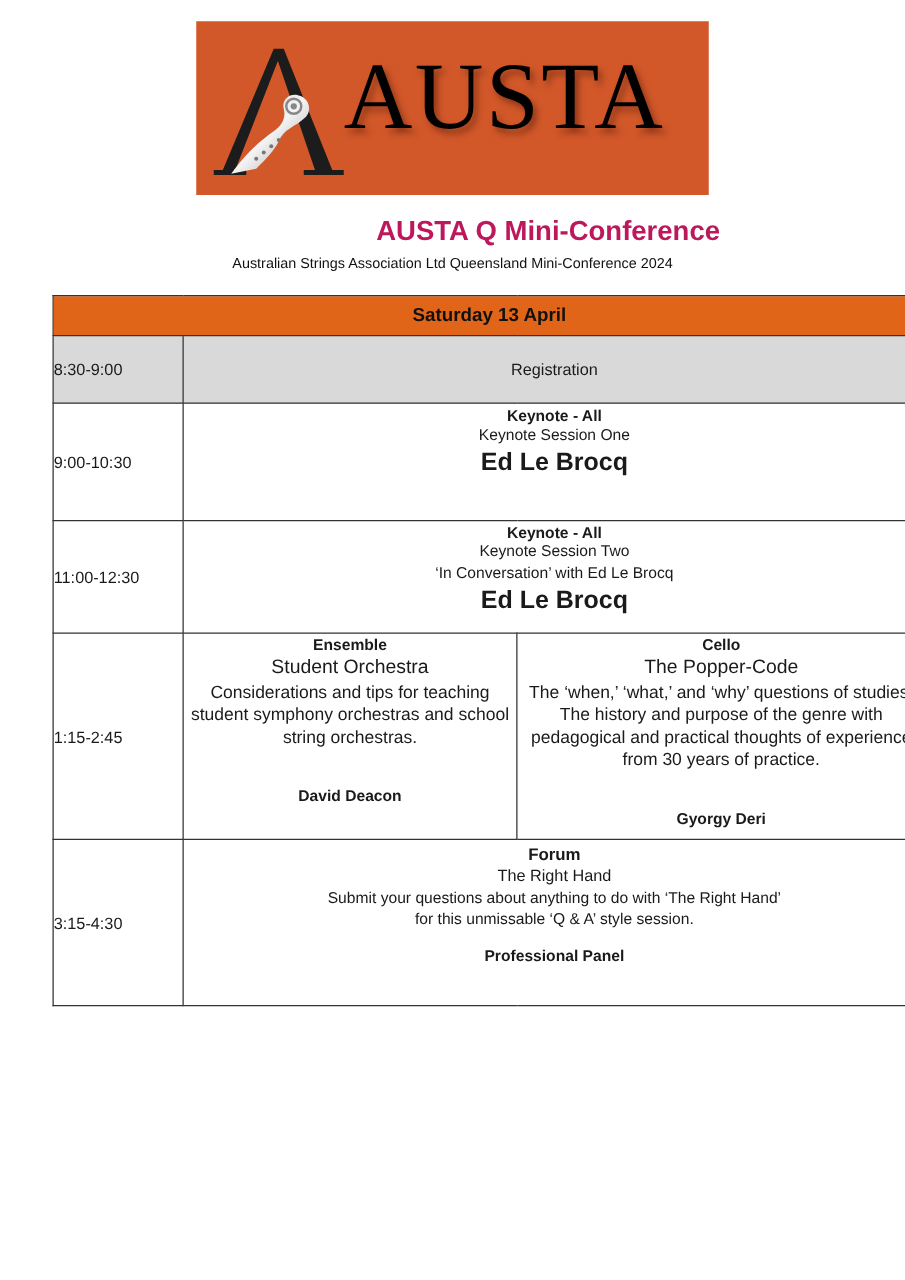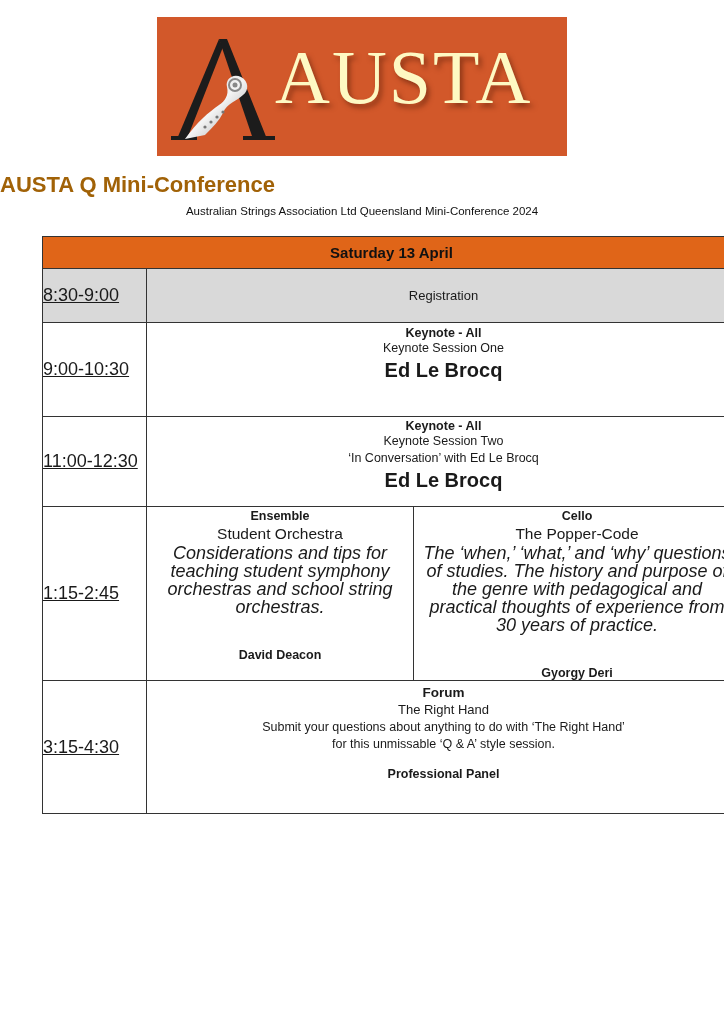--- a/index.html
+++ b/index.html
@@ -2,39 +2,39 @@
 <html><head>
 <meta charset="utf-8">
 <style>
   html, body { margin:0; padding:0; background:#ffffff; }
   body { width:724px; height:1024px; position:relative; overflow:hidden;
          font-family: "Liberation Sans", "DejaVu Sans", sans-serif; color:#1a1a1a; }
   .logo { position:absolute; left:157px; top:17px; width:410px; height:139px;
           background:#d2582a; overflow:hidden; }
   .logo svg { position:absolute; left:0; top:0; }
   .logo-text { position:absolute; left:118px; top:22px; font-family:"Liberation Serif","DejaVu Serif",serif;
-               font-size:76px; color:#fef9c3; letter-spacing:2px; line-height:1;
+               font-size:76px; color:#000000; letter-spacing:2px; line-height:1;
                text-shadow: 3px 4px 5px rgba(90,30,10,0.55); }
-  .title { position:absolute; left:0; width:576px; top:172px; text-align:left;
-           font-size:22px; font-weight:bold; color:#a16207; }
+  .title { position:absolute; left:0; width:576px; top:172px; text-align:right;
+           font-size:22px; font-weight:bold; color:#be185d; }
   .subtitle { position:absolute; left:0; width:724px; top:205px; text-align:center;
               font-size:11.5px; color:#111; }
   table.sched { position:absolute; left:42px; top:236px; width:699px; border-collapse:collapse;
                 font-size:13px; }
   table.sched td, table.sched th { border:1.3px solid #333; padding:0; }
   th.day { background:#e06518; height:31px; font-size:15px; font-weight:bold; color:#111; text-align:center; }
-  td.time { width:103px; vertical-align:middle; padding-left:0; font-size:18px;text-decoration:underline; }
+  td.time { width:103px; vertical-align:middle; padding-left:0; font-size:13px; }
   .grey td { background:#d9d9d9; }
   td.c { text-align:center; vertical-align:middle; }
   td.top { vertical-align:top; text-align:center; }
   .b { font-weight:bold; font-size:12.5px; }
   .n { font-size:12.5px; line-height:17px; }
   .big { font-size:20px; font-weight:bold; margin-top:2px; }
   .mid { font-size:15.5px; line-height:21px; }
-  .desc { font-size:18px; line-height:18px;font-style:italic; }
+  .desc { font-size:14px; line-height:18px; }
 </style>
 </head>
 <body>
 
 <div class="logo">
   <svg width="130" height="139" viewBox="0 0 130 139">
     <defs>
       <linearGradient id="sg" x1="0" y1="0" x2="1" y2="1">
         <stop offset="0" stop-color="#c8c8c8"></stop>
           <stop offset="0.5" stop-color="#f4f4f4"></stop>

